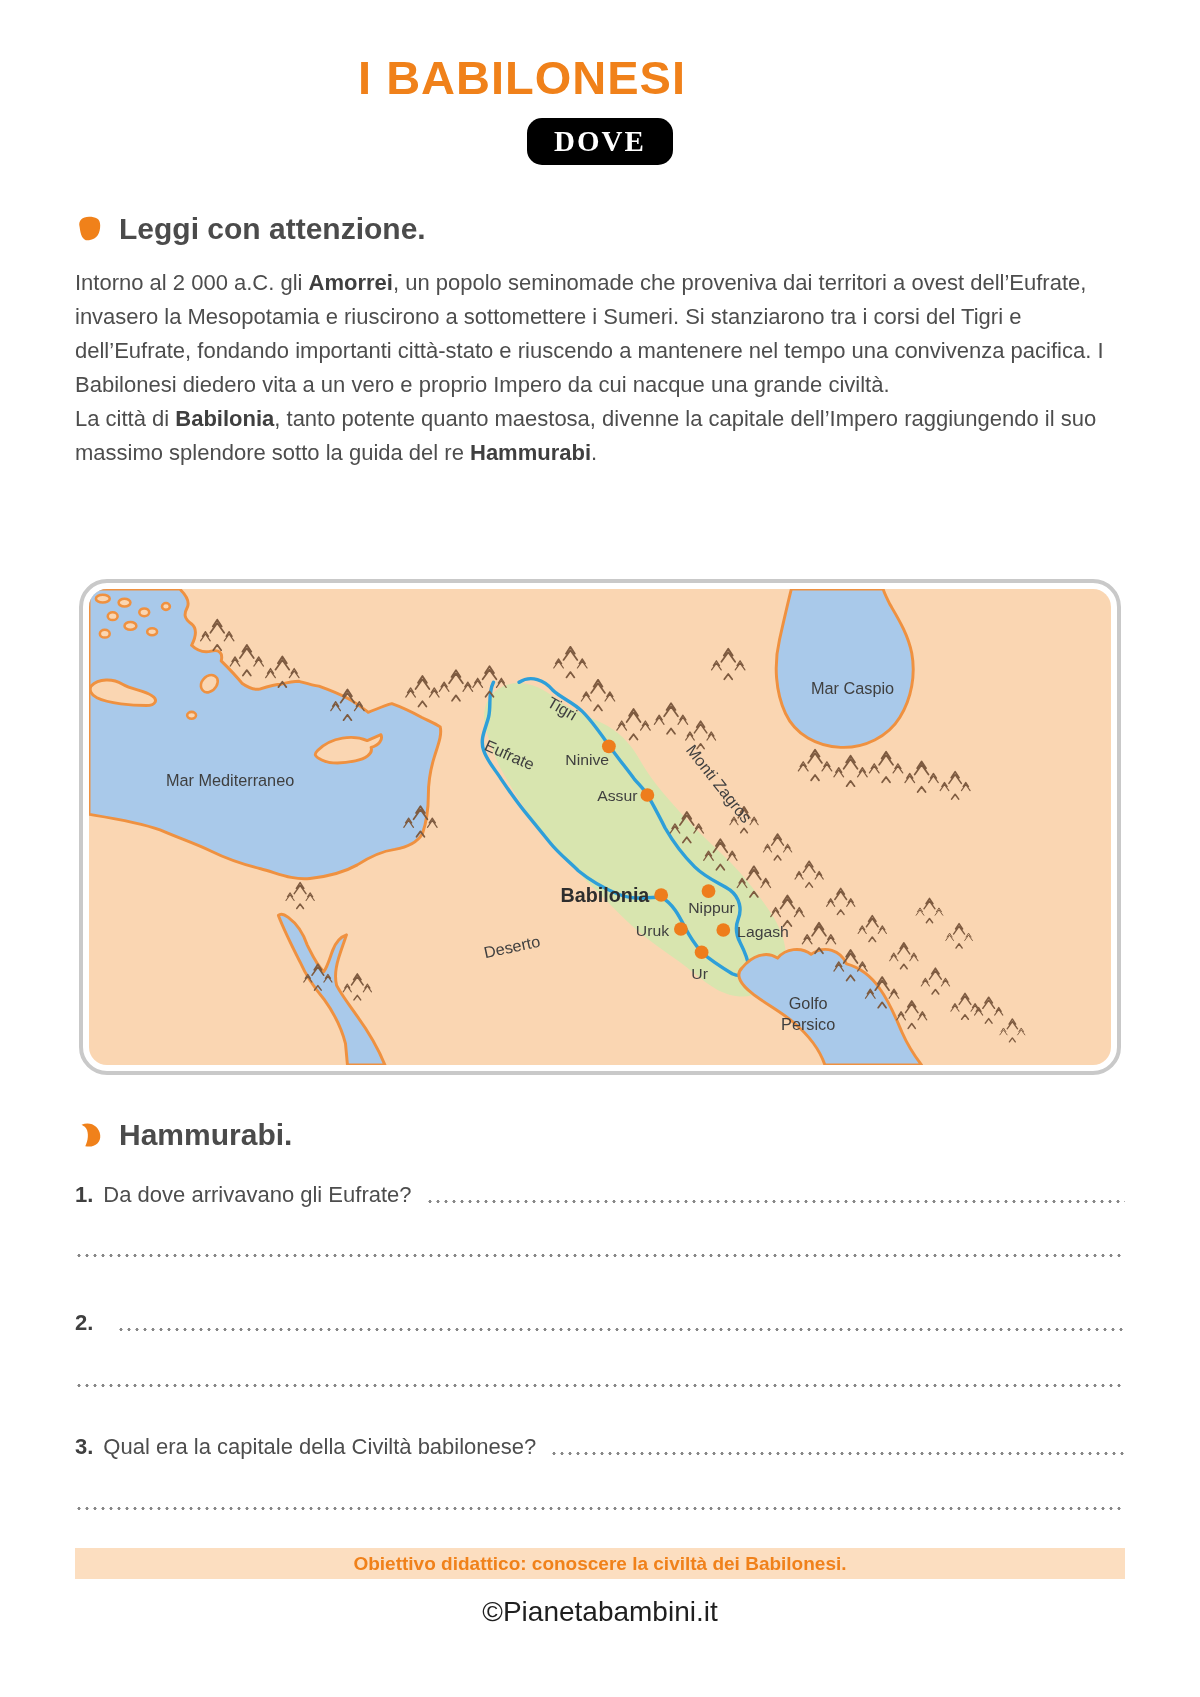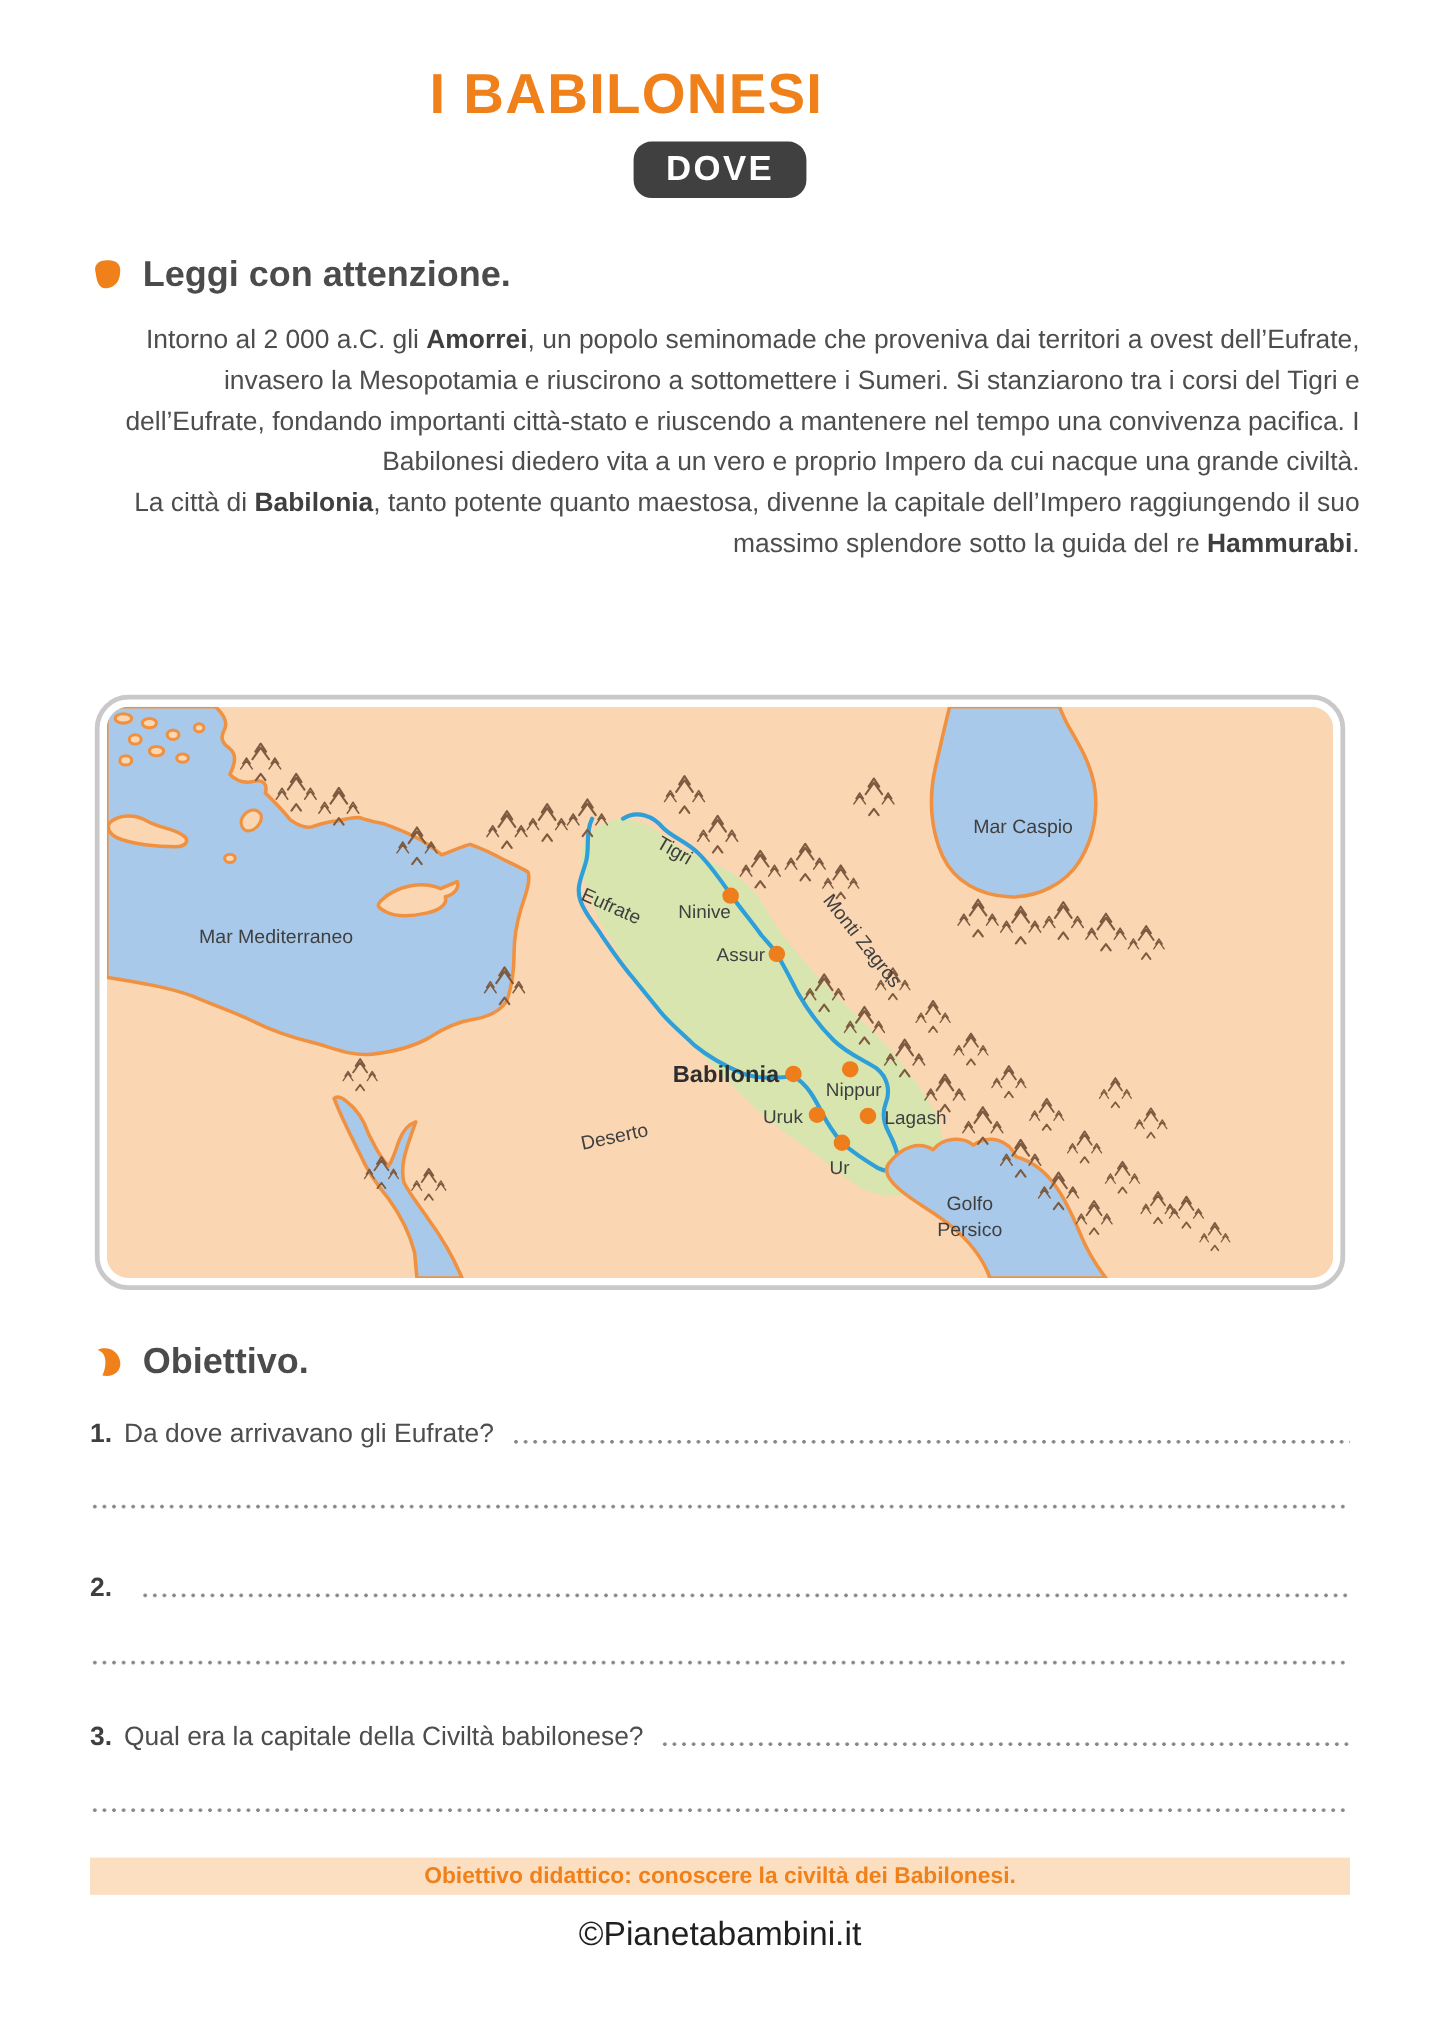--- a/index.html
+++ b/index.html
@@ -5,30 +5,30 @@
   html,body{margin:0;padding:0;background:#ffffff;}
   #page{position:relative;width:1200px;height:1697px;background:#fff;overflow:hidden;
         font-family:"Liberation Sans",sans-serif;color:#4b4b4b;}
 
   .abs{position:absolute;}
 
   
   #title{left:0;top:50px;width:1044px;text-align:center;font-size:47px;font-weight:bold;
          letter-spacing:1px;color:#F0811A;}
   #badge{left:0;top:118px;width:1200px;text-align:center;}
-  #badge span{display:inline-block;background:#404040;color:#ffffff;font-weight:bold;
-         font-size:29px;letter-spacing:2px;padding:7px 27px;border-radius:15px;}
+  #badge span{display:inline-block;background:#000000;color:#ffffff;font-weight:bold;
+         font-size:29px;letter-spacing:2px;padding:7px 27px;border-radius:15px;font-family:Liberation Serif, serif;}
 
   
   .section-row{display:flex;align-items:center;gap:16px;left:75px;}
   .section-label{font-size:30px;font-weight:bold;color:#4b4b4b;}
   .blob-icon{width:28px;height:28px;flex:0 0 28px;}
 
   
-  #paragraph{left:75px;top:266px;width:1058px;font-size:22px;line-height:34px;color:#4d4d4d;text-align:right;}
+  #paragraph{left:75px;top:266px;width:1058px;font-size:22px;line-height:34px;color:#4d4d4d;}
   #paragraph b{color:#3f3f3f;}
 
   
   #map-frame{left:79px;top:579px;width:1042px;height:496px;border:4px solid #c9c9c9;
              border-radius:28px;background:#ffffff;padding:6px;box-sizing:border-box;}
   #map-clip{width:100%;height:100%;border-radius:18px;overflow:hidden;}
   #map-svg{display:block;width:100%;height:100%;}
   #map-svg text{font-family:"Liberation Sans",sans-serif;font-size:16.5px;fill:#3f3f3f;}
   #map-svg text.city{font-size:16px;}
   #map-svg text.capital{font-size:20px;font-weight:bold;fill:#2e2e2e;}
@@ -426,21 +426,21 @@
       <text class="city" x="657" y="358" text-anchor="start">Lagash</text>
       <text class="city" x="619" y="401" text-anchor="middle">Ur</text>
     </svg>
    </div>
   </div>
 
   <div class="abs section-row" style="top:1118px;">
     <svg class="blob-icon" viewBox="0 0 30 30">
       <path d="M7,4 C17,0 26,6 27,15 C28,24 20,29 11,27 C14,21 15,13 12,8 C10,5 8,5 7,4 Z" fill="#F0811A"></path>
     </svg>
-    <span class="section-label">Obiettivo.</span>
+    <span class="section-label">Hammurabi.</span>
   </div>
 
   <div class="abs qrow" style="top:1182px;">
     <span class="qnum">1.</span>
     <span class="qtext">Da dove arrivavano gli Eufrate?</span>
     <span class="qlead"></span>
   </div>
   <div class="abs dotline" style="top:1254px;"></div>
 
   <div class="abs qrow" style="top:1310px;">

